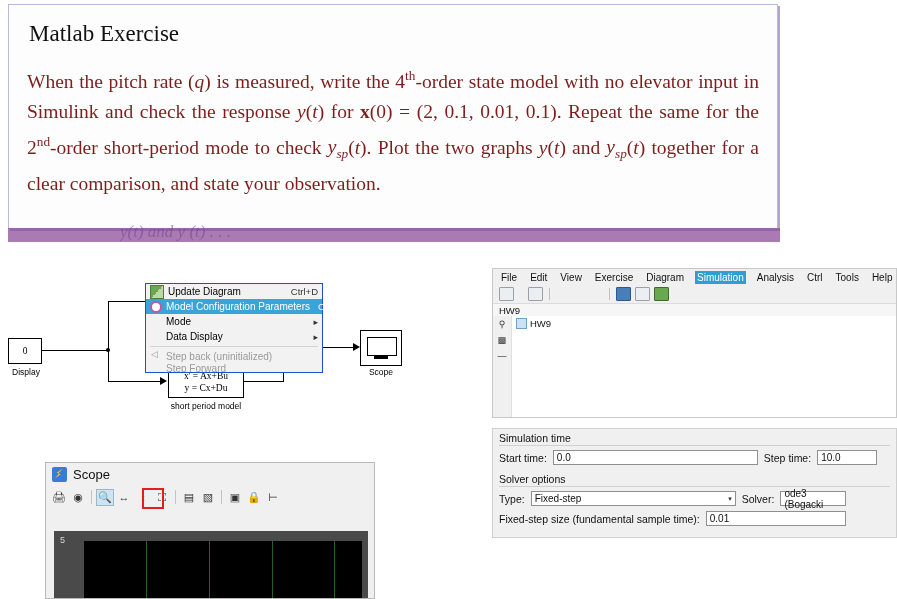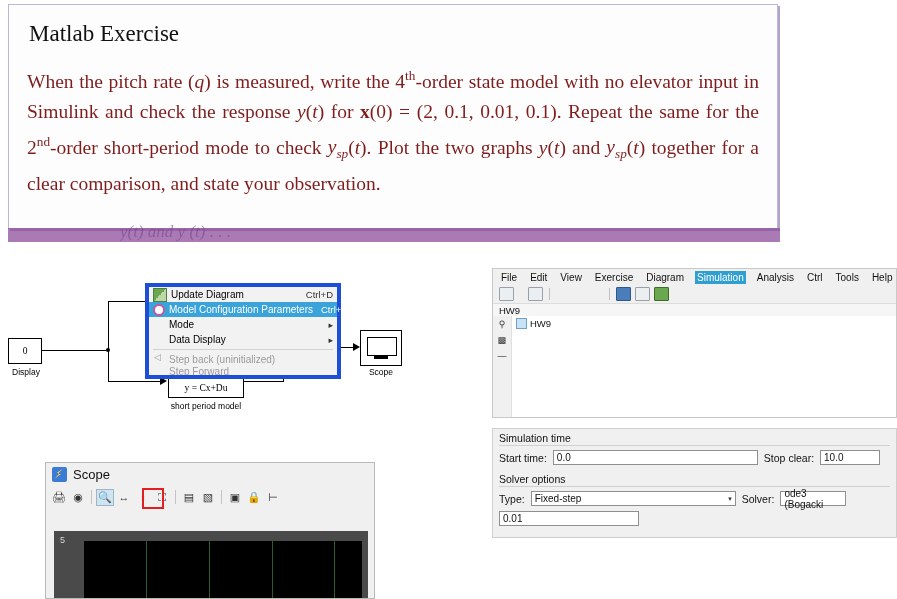--- a/index.html
+++ b/index.html
@@ -120,22 +120,22 @@
     position:absolute; left:19px; top:47px; right:0; bottom:0; background:#ffffff;
   }
   #mdl-tab {
     position:absolute; left:4px; top:2px; font-size:9.5px; color:#111;
     display:flex; align-items:center; gap:3px;
   }
   .mdl-ic { width:9px; height:9px; background:#c9e2f5; border:1px solid #6fa2c9; }
 
   
   #sim-dropdown {
-    position:absolute; left:145px; top:283px; width:196px;
-    background:#f2f2f2; border:4px solid #1d4ed8; box-sizing:border-box;
+    position:absolute; left:145px; top:283px; width:178px;
+    background:#f2f2f2; border:1px solid #1d4ed8; box-sizing:border-box;
     font-size:10px; z-index:40;
   }
   .dd-row {
     height:15px; display:flex; align-items:center; padding:0 4px;
     position:relative; white-space:nowrap;
   }
   .dd-row .ic { width:12px; height:12px; margin-right:4px; flex:0 0 12px; }
   .dd-row .lbl { flex:1 1 auto; }
   .dd-row .acc { color:#333; font-size:9.5px; margin-left:8px; }
   .dd-row .chev { font-size:9px; color:#333; margin-left:8px; }
@@ -363,40 +363,41 @@
   </div>
 </div>
 
 <div id="config-panel">
   <div class="grp-title">Simulation time</div>
   <div class="grp-line"></div>
 
   <div class="frow">
     <span class="lab">Start time:</span>
     <span class="fld" style="width:205px;">0.0</span>
-    <span class="lab">Stop clear:</span>
+    <span class="lab">Step time:</span>
     <span class="fld" style="width:60px;">10.0</span>
   </div>
 
   <div class="grp-title">Solver options</div>
   <div class="grp-line"></div>
 
   <div class="frow">
     <span class="lab">Type:</span>
     <span class="sel-box" style="width:205px;">
       <span>Fixed-step</span>
       <span class="car">▾</span>
     </span>
     <span class="lab">Solver:</span>
     <span class="sel-box" style="width:66px;">
       <span>ode3 (Bogacki</span>
     </span>
   </div>
 
   <div class="frow">
+    <span class="lab">Fixed-step size (fundamental sample time):</span>
     <span class="fld" style="width:140px;">0.01</span>
   </div>
 </div>
 
 <div id="scope-window">
   <div id="scope-title">
     <span id="scope-logo"></span>
     <span>Scope</span>
   </div>
 

